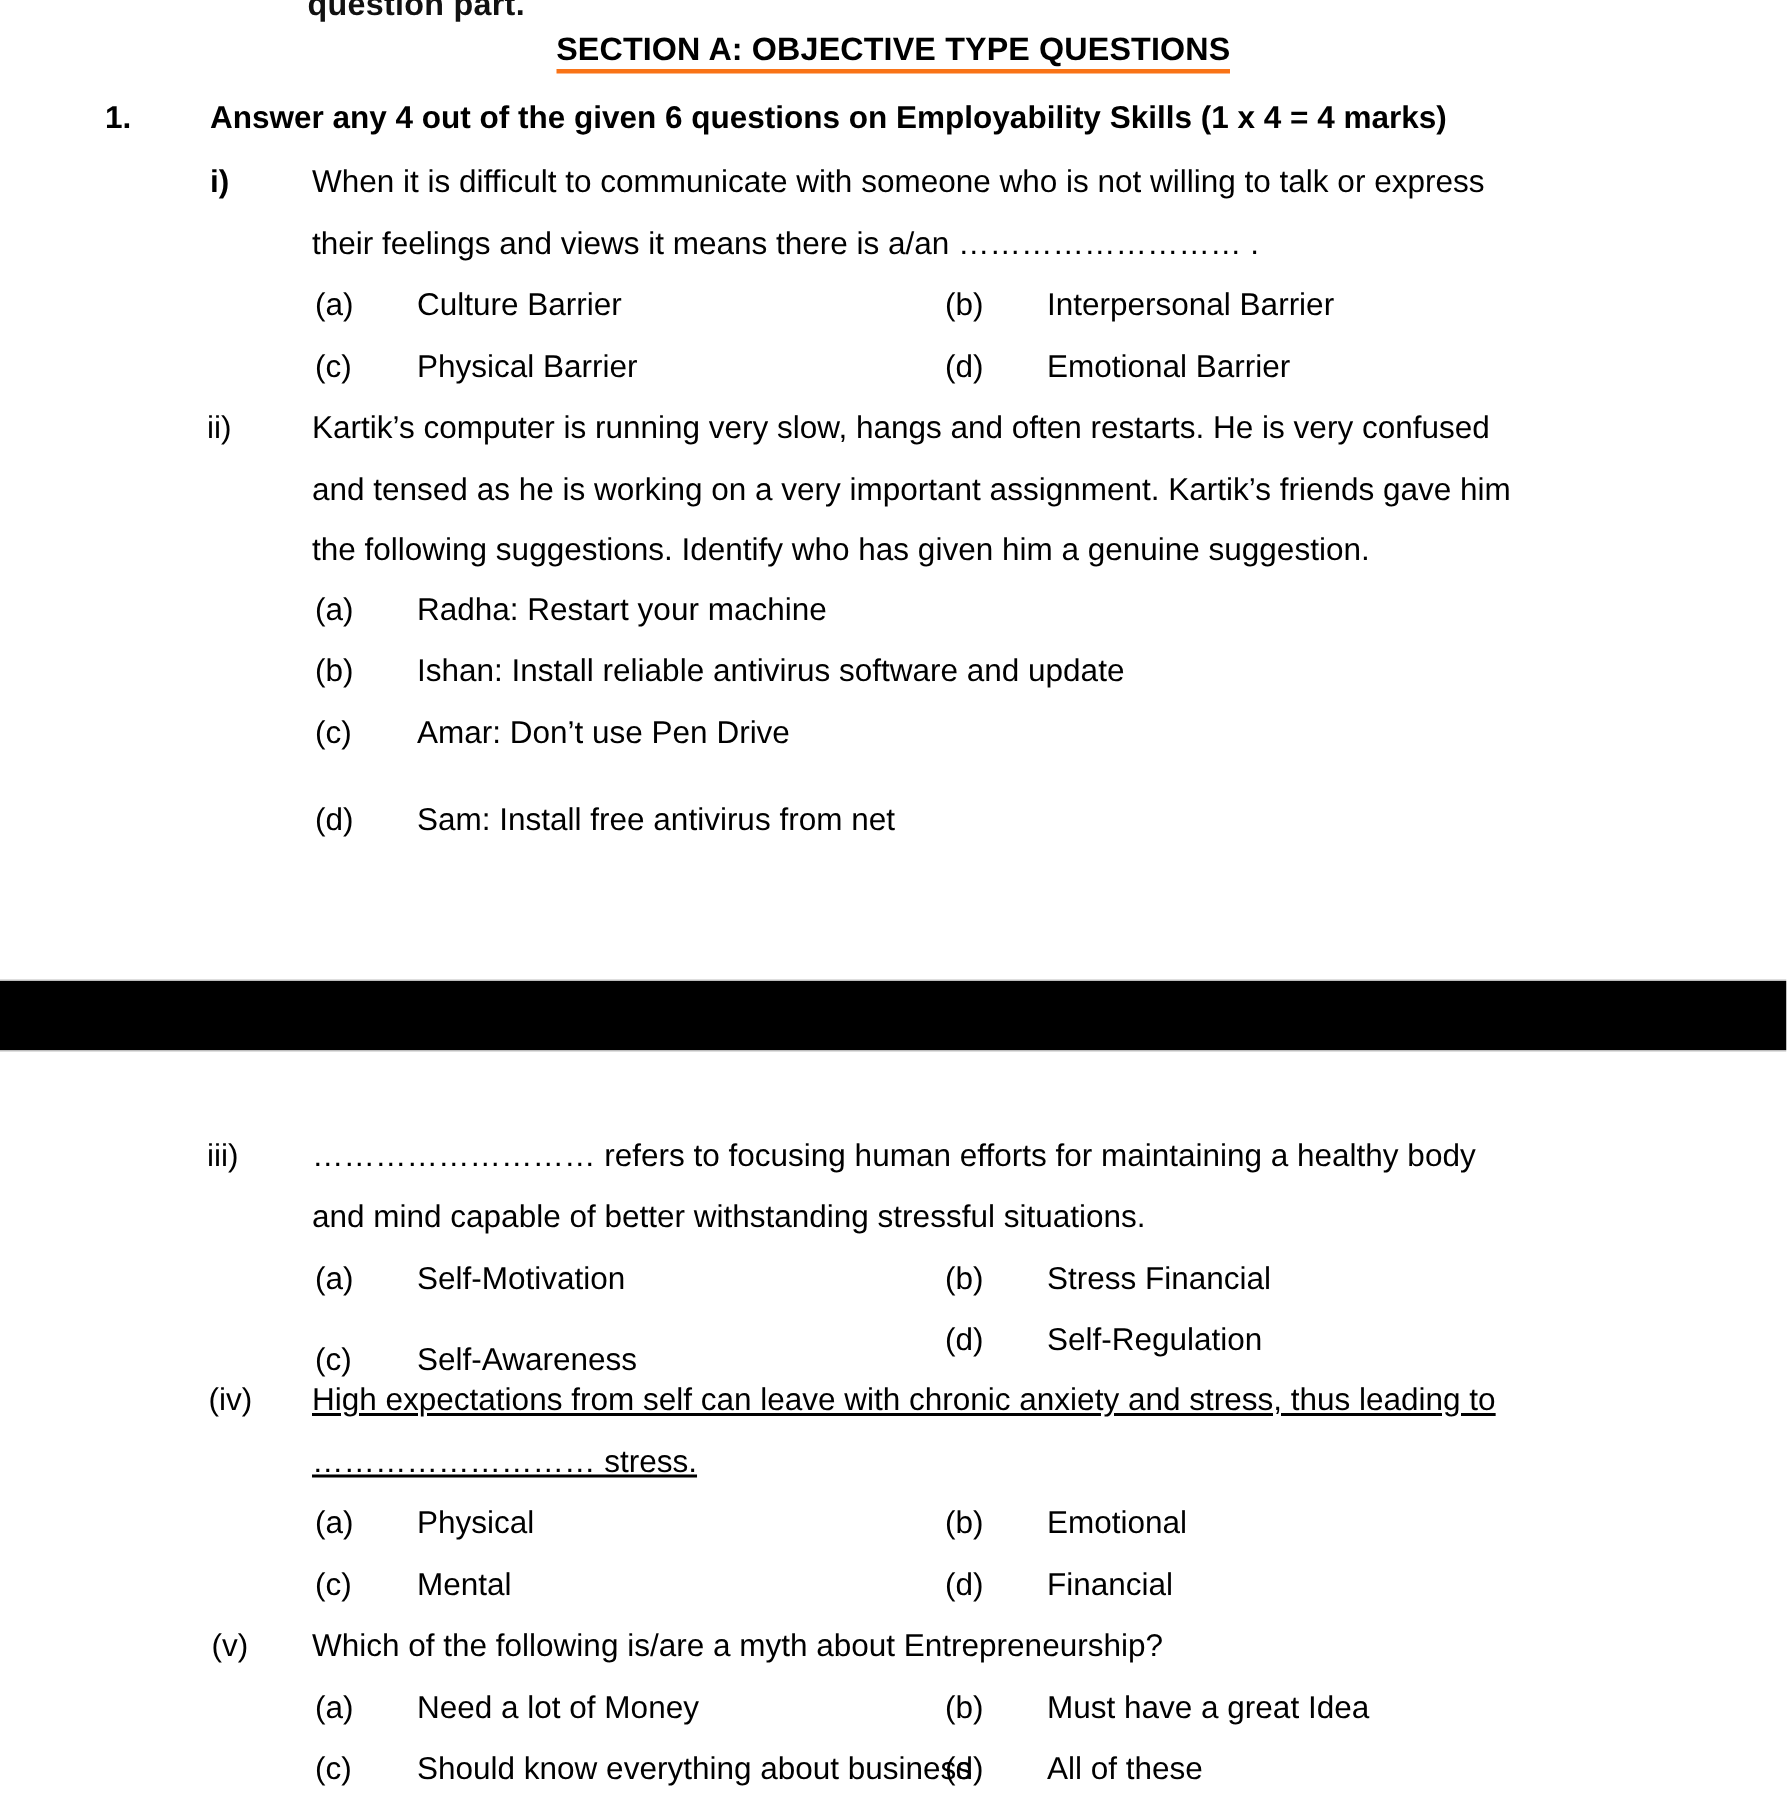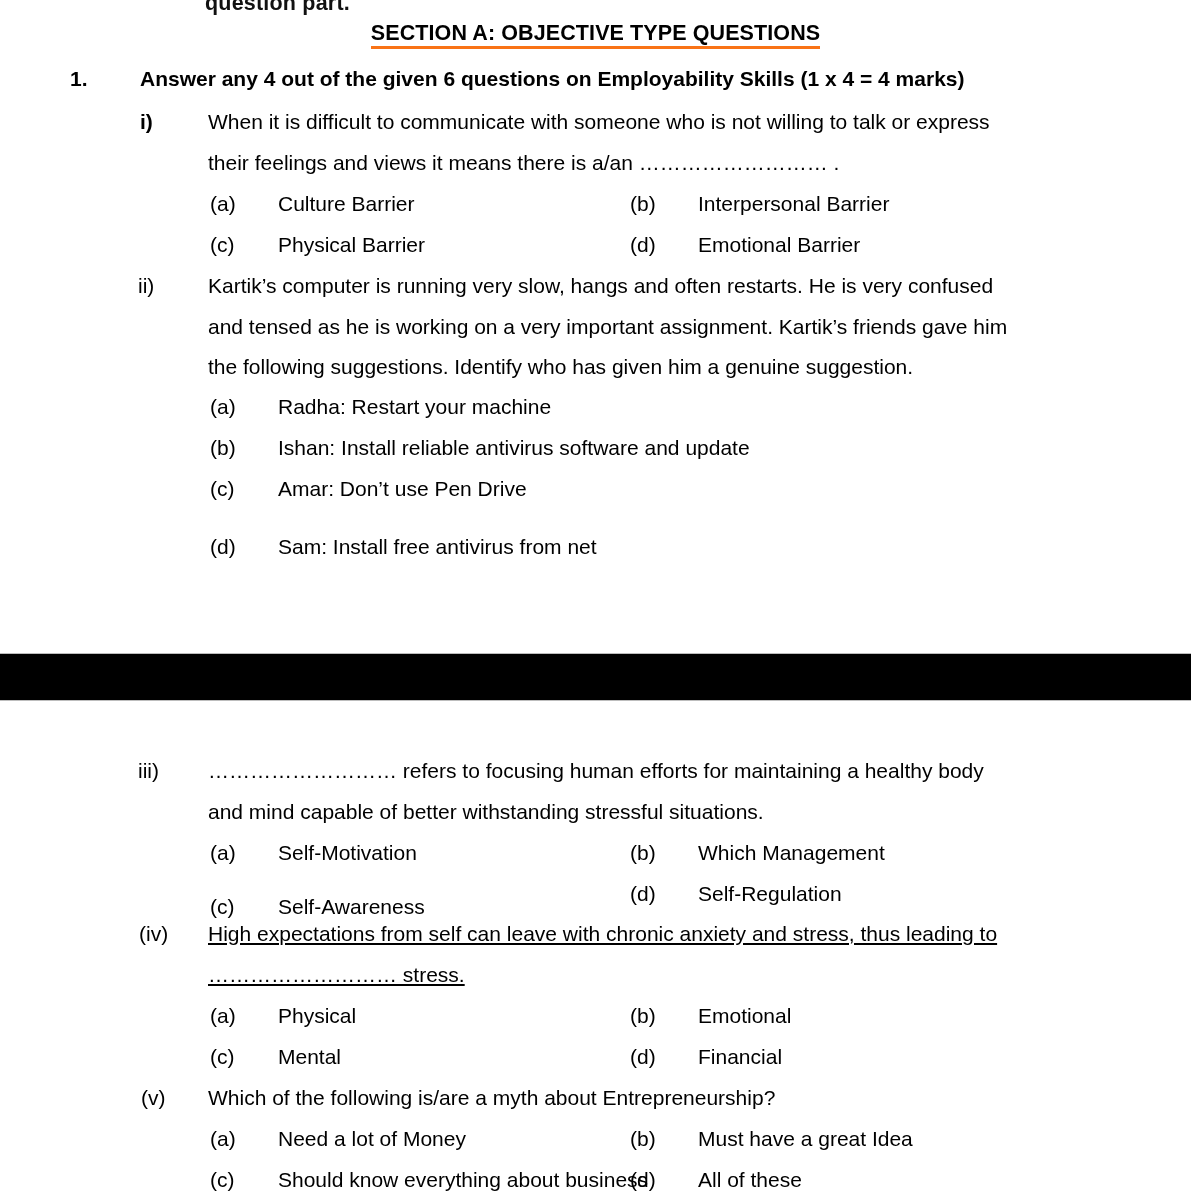--- a/index.html
+++ b/index.html
@@ -175,21 +175,21 @@
 
   <div class="qbody" style="left:208px; top:751px; width:926px;">
     <p>……………………… refers to focusing human efforts for maintaining a healthy body</p>
     <p class="last">and mind capable of better withstanding stressful situations.</p>
   </div>
 
   <div class="opt-row" style="left:210px; top:833px;">
     <span class="opt-label">(a)</span><span class="opt-text">Self-Motivation</span>
   </div>
   <div class="opt-row" style="left:630px; top:833px;">
-    <span class="opt-label">(b)</span><span class="opt-text">Which Management</span>
+    <span class="opt-label">(b)</span><span class="opt-text">Stress Financial</span>
   </div>
   <div class="opt-row" style="left:210px; top:874px;margin-top:13px;">
     <span class="opt-label">(c)</span><span class="opt-text">Self-Awareness</span>
   </div>
   <div class="opt-row" style="left:630px; top:874px;">
     <span class="opt-label">(d)</span><span class="opt-text">Self-Regulation</span>
   </div>
 
   <div class="marker" style="left:139px; top:914px;">(iv)</div>
 

